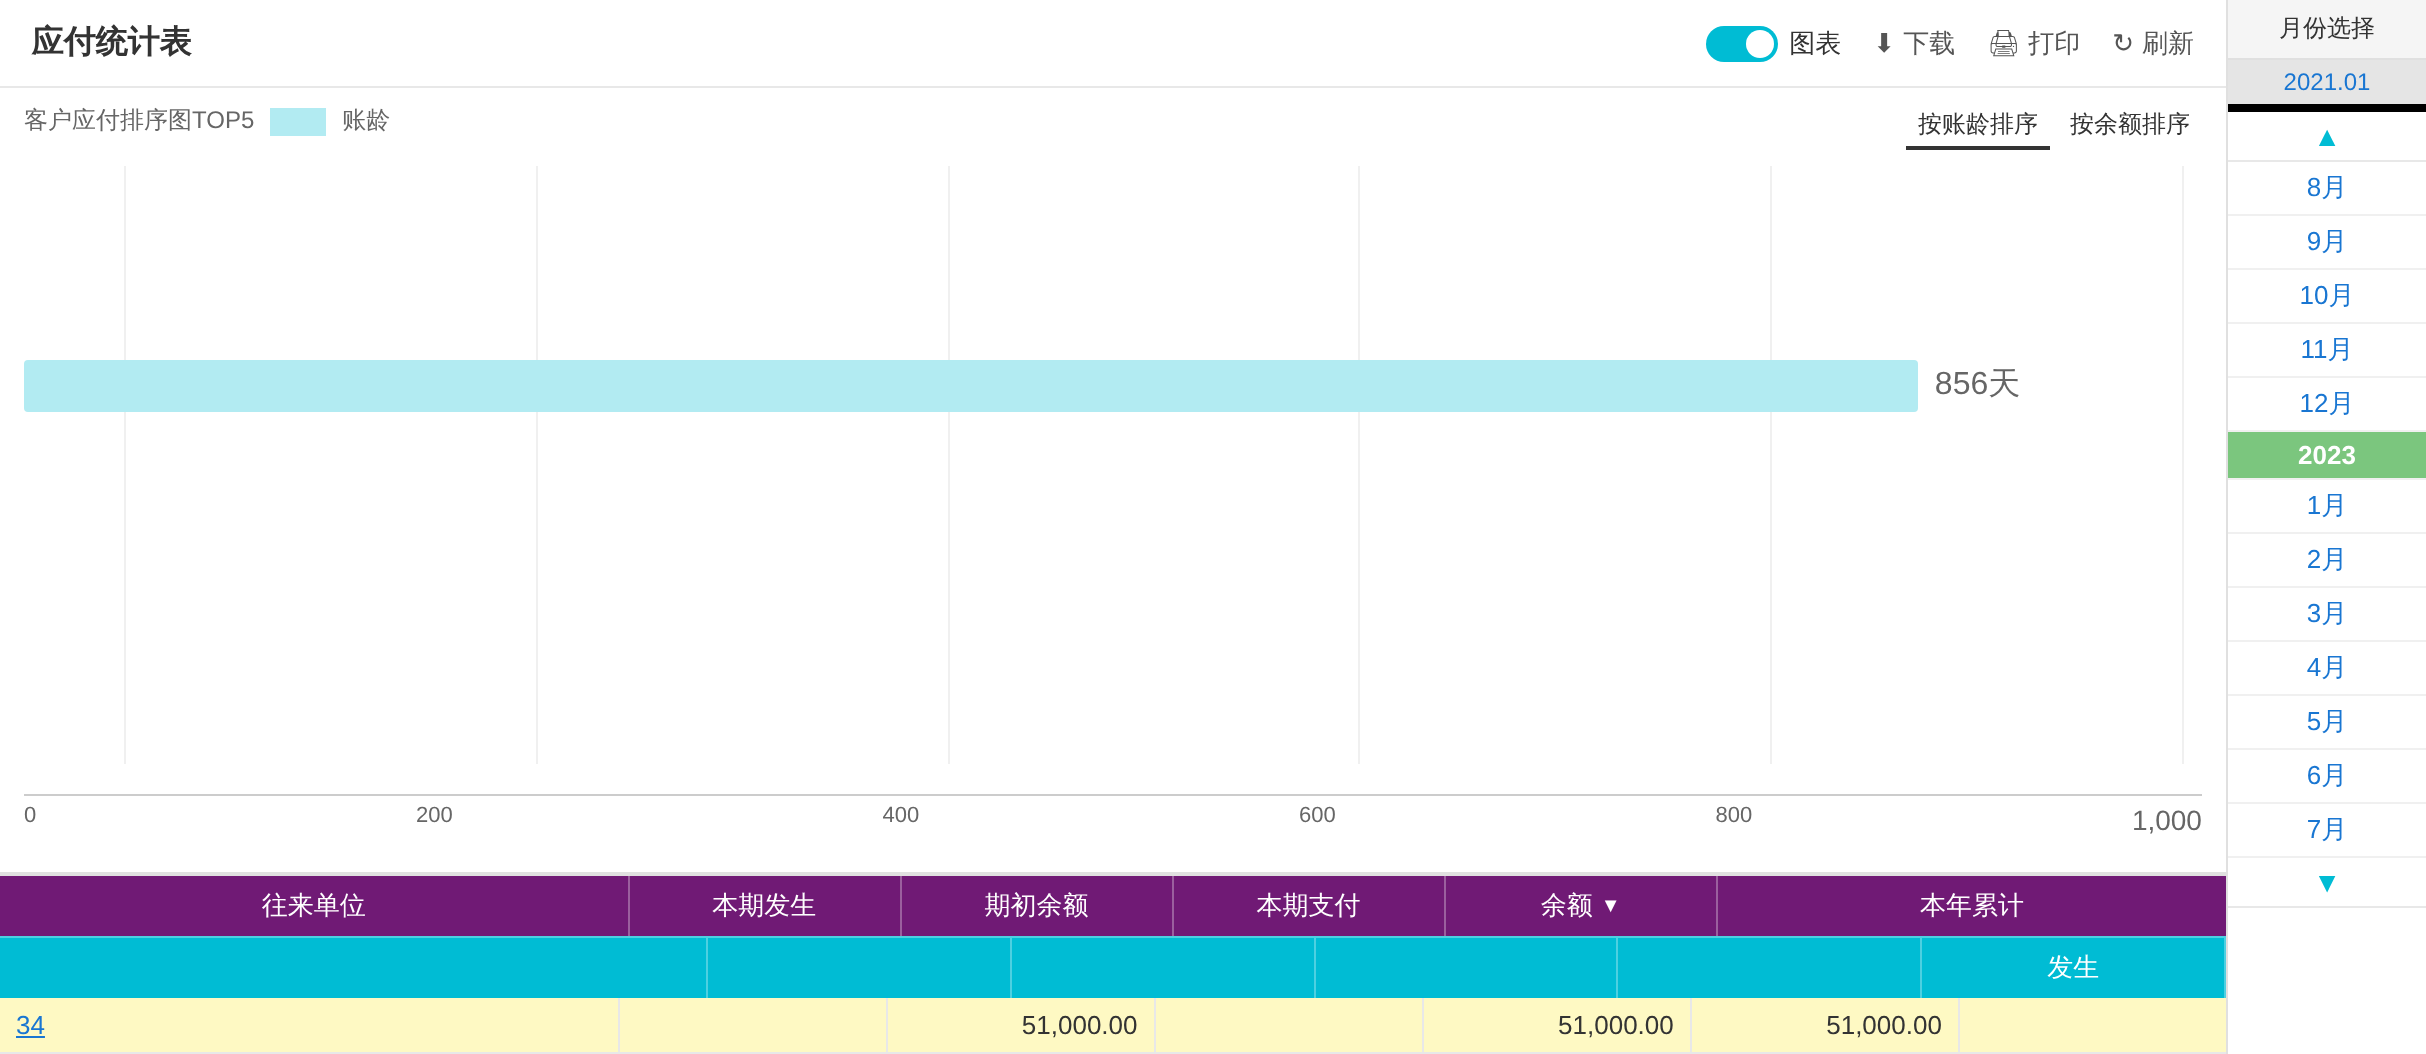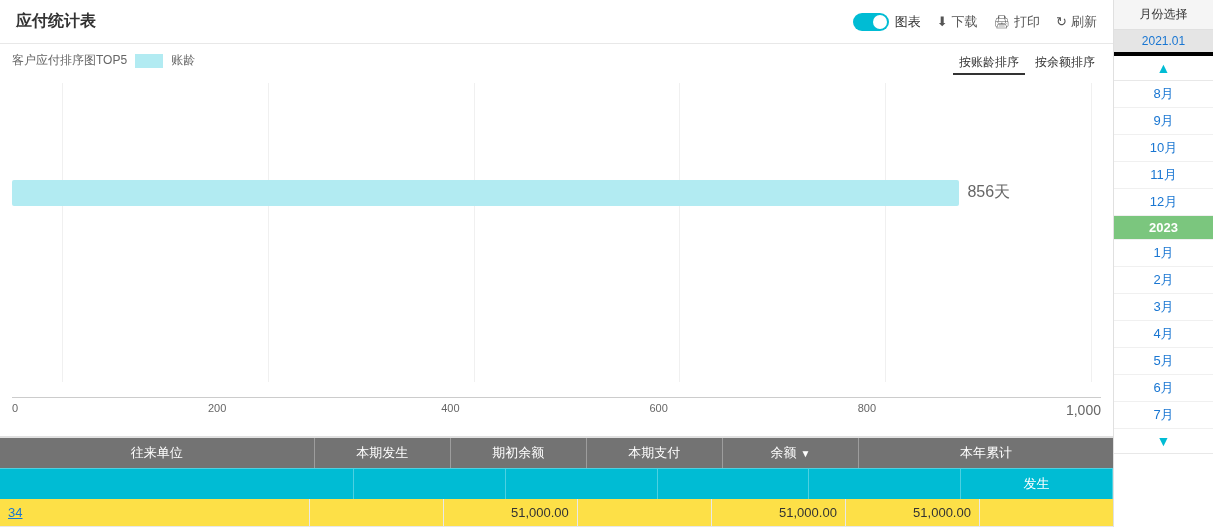--- a/index.html
+++ b/index.html
@@ -27,26 +27,26 @@
     .sort-btn { font-size: 12px; color: #333; cursor: pointer; padding: 2px 6px; }
     .sort-btn.active { border-bottom: 2px solid #333; }
 
     
     .chart-container { flex: 1; position: relative; padding: 10px 10px 30px 50px; }
     .x-gridlines { position: absolute; top: 10px; left: 50px; right: 10px; bottom: 46px; pointer-events: none; }
     .x-gridline { position: absolute; top: 0; bottom: 0; width: 1px; background: #f0f0f0; }
 
     
     .table-section { border-top: 2px solid #e0e0e0; }
-    .table-header-row { display: flex; background: #737373; color: #fff; }
+    .table-header-row { display: flex; background: #701a75; color: #fff; }
     .table-sub-header { display: flex; background: #00bcd4; color: #fff; border-top: 1px solid rgba(255,255,255,0.3); }
     .th { padding: 6px 8px; text-align: center; font-size: 13px; border-right: 1px solid rgba(255,255,255,0.3); }
     .td { padding: 6px 8px; text-align: right; font-size: 13px; border-right: 1px solid #e8e8e8; }
     .td-left { text-align: left; }
-    .table-data-row { display: flex; background: #fde047; border-bottom: 1px solid #e8e8e8; }
+    .table-data-row { display: flex; background: #fef9c3; border-bottom: 1px solid #e8e8e8; }
 
     
     .col-unit { flex: 2.5; min-width: 0; }
     .col-period { flex: 1; min-width: 0; }
     .col-occur { flex: 1; min-width: 0; }
     .col-pay { flex: 1; min-width: 0; }
     .col-balance { flex: 1; min-width: 0; }
     .col-year { flex: 2; min-width: 0; }
     .col-year-occur { flex: 1; min-width: 0; }
     .col-year-pay { flex: 1; min-width: 0; }

